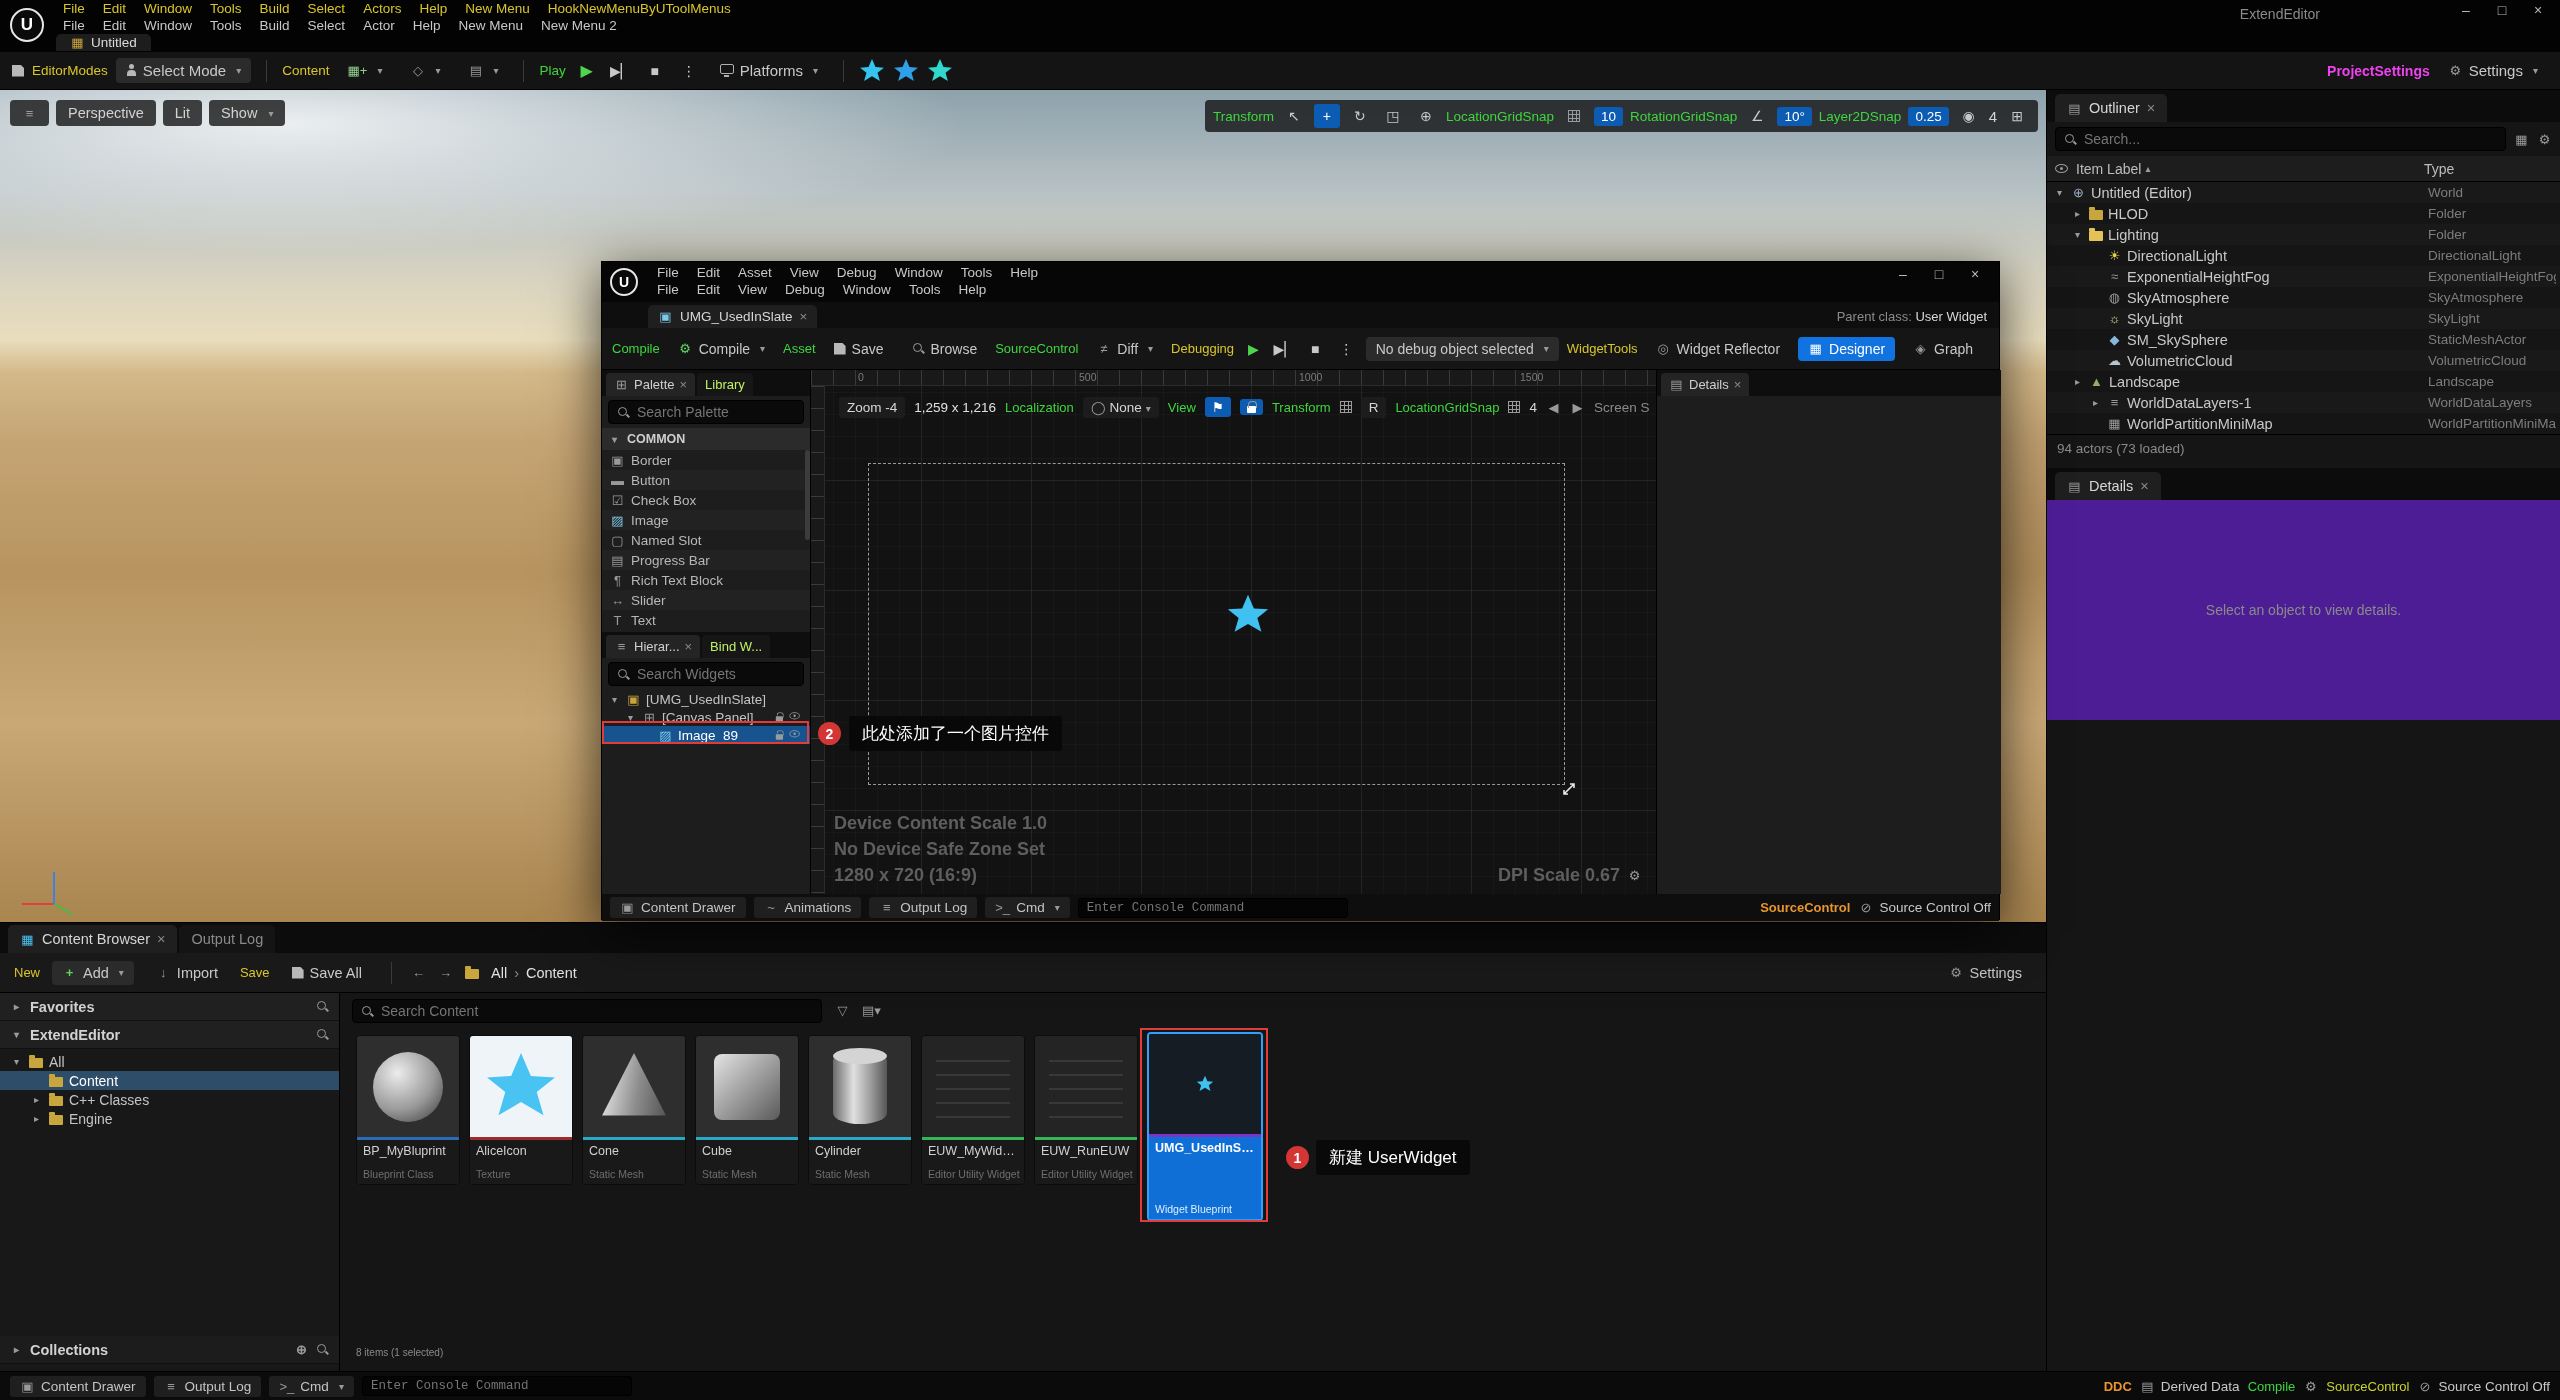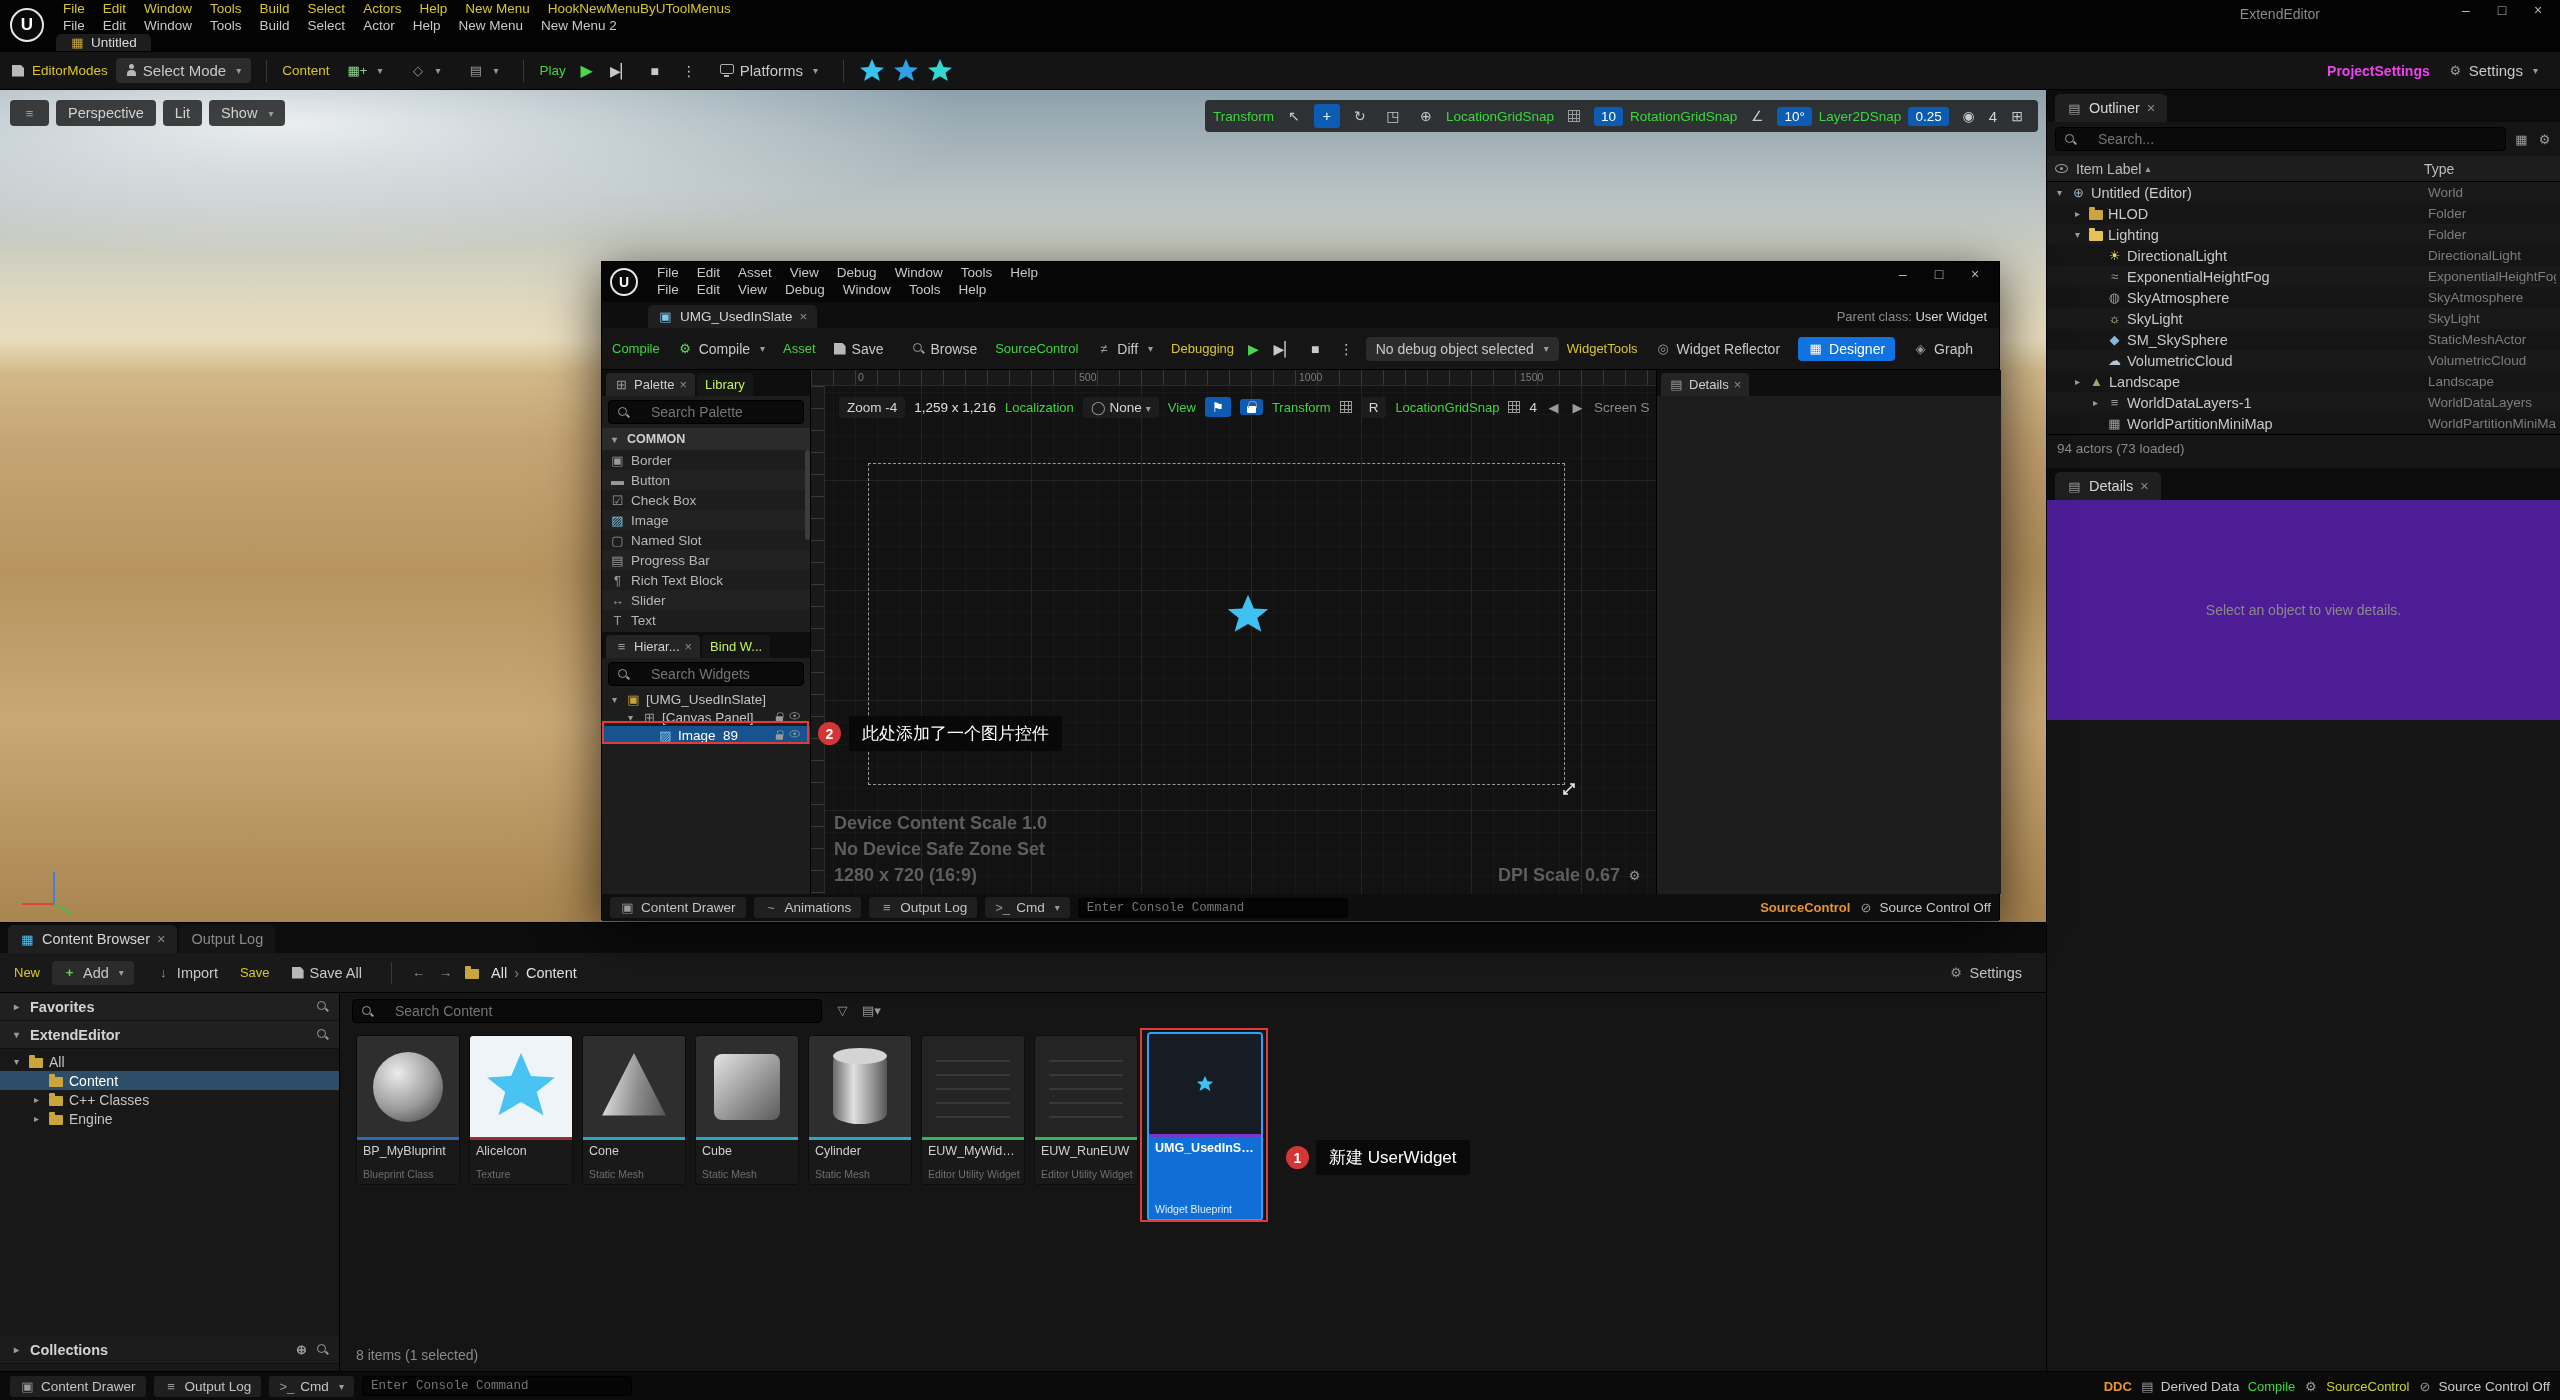--- a/index.html
+++ b/index.html
@@ -58,21 +58,21 @@
  linear-gradient(180deg,#8ea2ac 0%,#b7c1c4 12%,#dcd6c0 24%,#e9ddbd 30%,#d3b989 34%,#c6a575 42%,#b7945f 58%,#c9a876 76%,#a9854f 100%)}
 .vp-btn{background:rgba(15,15,15,.78);border-radius:4px;padding:5px 12px;display:inline-flex;gap:7px;align-items:center;color:#d2d2d2;font-size:14.5px}
 #vp-right{position:absolute;right:8px;top:10px;height:32px;background:rgba(15,15,15,.78);border-radius:4px;display:flex;align-items:center;padding:0 8px;gap:7px;max-width:910px;overflow:hidden;white-space:nowrap}
 #vp-right .green{font-size:13.5px}
 .tool-ico{display:inline-flex;align-items:center;justify-content:center;width:26px;height:24px;border-radius:3px;color:#c8c8c8;font-size:14px}
 .tool-ico.active{background:#0c5cb4;color:#fff}
 
 #right-panel{position:absolute;left:2046px;top:90px;width:514px;height:1281px;background:#151515;border-left:1px solid #000}
 .panel-tabs{height:32px;background:#0c0c0c;display:flex;align-items:flex-end;padding-left:8px;gap:2px}
 .ptab{background:#1f1f1f;border-radius:5px 5px 0 0;padding:6px 12px;display:inline-flex;gap:7px;align-items:center;font-size:14.5px;color:#d6d6d6}
-.search{display:flex;align-items:center;gap:21px;background:#0a0a0a;border:1px solid #000;border-radius:4px;padding:3px 8px}
+.search{display:flex;align-items:center;gap:7px;background:#0a0a0a;border:1px solid #000;border-radius:4px;padding:3px 8px}
 .search input{background:transparent;border:none;outline:none;color:#9a9a9a;font:inherit;font-size:14px;width:100%}
 .ol-head{display:flex;align-items:center;height:26px;background:#1d1d1d;border-bottom:1px solid #000;padding:0 8px;font-size:14px;color:#bdbdbd}
 .ol-row{display:flex;align-items:center;height:21px;font-size:14.5px;padding-right:4px}
 .ol-row:nth-child(odd){background:#191919}
 .ol-left{display:flex;align-items:center;gap:5px;flex:1;overflow:hidden;white-space:nowrap}
 .ol-label{overflow:hidden;text-overflow:ellipsis}
 .ol-type{width:128px;color:#7d7d7d;font-size:13.5px;overflow:hidden;white-space:nowrap;flex-shrink:0}
 
 #umg{position:absolute;left:601px;top:261px;width:1399px;height:659px;background:#1b1b1b;border:1px solid #000;box-shadow:0 12px 50px rgba(0,0,0,.7);z-index:5}
 #umg-title{position:absolute;left:0;top:0;width:100%;height:40px;background:#060606}
@@ -866,21 +866,21 @@
               <path d="M12 1 L15.2 8.4 L23 8.9 L17.1 13.6 L19.3 21.2 L12 16.9 L4.7 21.2 L6.9 13.6 L1 8.9 L8.8 8.4 Z" fill="#3fc1f2"></path>
             </svg>
           </div>
           <div class="stripe" style="background: rgb(122, 53, 200);"></div>
           <div class="tlabel">
             <div class="tname">UMG_UsedInSlate</div>
             <div class="ttype">Widget Blueprint</div>
           </div>
         </div>
       </div>
-    <div class="abs dim" style="left:356px;top:424px;font-size:14px">8 items (1 selected)</div>
+    <div class="abs dim" style="left:356px;top:424px;font-size:10px">8 items (1 selected)</div>
   </div>
 
   <div id="statusbar">
     <span class="sbtn">
         <span class="gly">▣</span>
         <span>Content Drawer</span>
       </span>
     <span class="sbtn">
         <span class="gly">≡</span>
         <span>Output Log</span>

